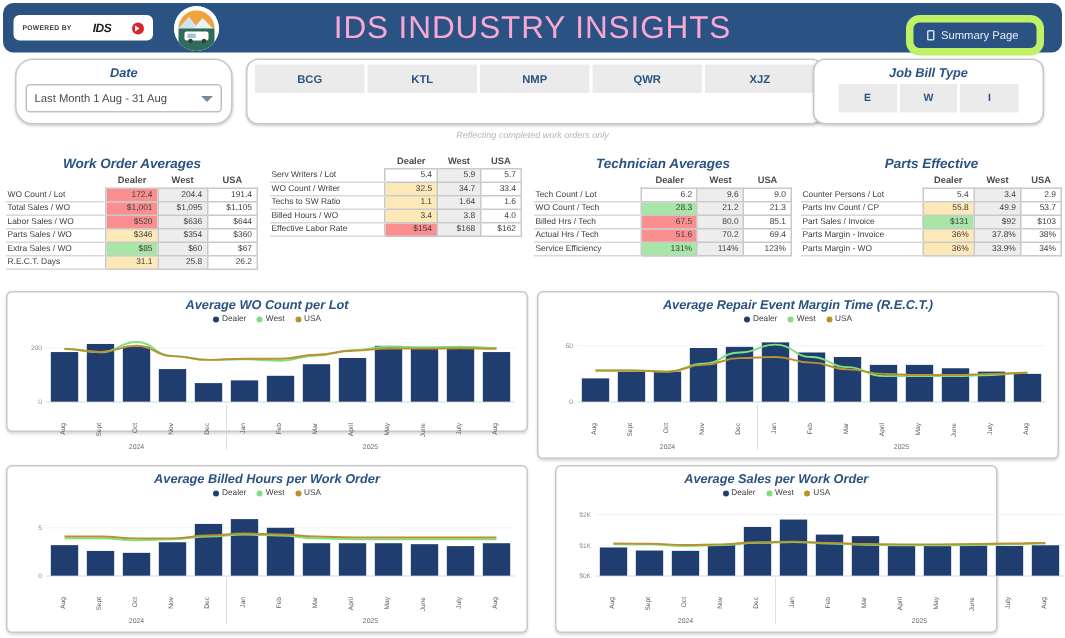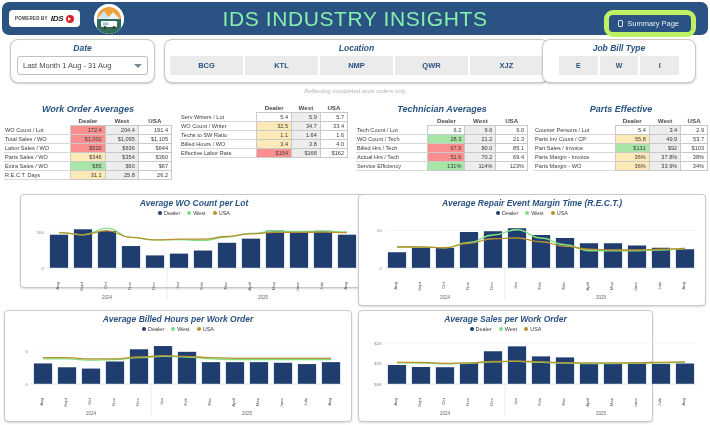--- a/index.html
+++ b/index.html
@@ -12,36 +12,36 @@
   #app { position: relative; width: 710px; height: 425px; background:#fff; }
 
   
   .header {
     position:absolute; left:2px; top:2px; width:706px; height:33px;
     background:#2a5282; border-radius:7px;
     display:flex; align-items:center;
   }
   .powered-badge {
     margin-left:7px; background:#ffffff; border-radius:4px;
-    padding:3px 6px; display:flex; align-items:center; gap:3px;
+    padding:3px 6px; display:flex; align-items:center; gap:14px;
     height:17px;
   }
   .pb-text { font-size:4.5px; font-weight:bold; color:#3a3a3a; letter-spacing:.2px; }
   .pb-ids { font-size:8px; font-weight:bold; color:#1a1a1a; font-style:italic; letter-spacing:-.3px;}
   .pb-dot { width:8px; height:8px; border-radius:50%; background:#d8232a; position:relative;}
   .pb-dot:after{content:"";position:absolute;left:2px;top:2.2px;border-left:3px solid #fff;border-top:2px solid transparent;border-bottom:2px solid transparent;}
 
   .logo-mark {
     margin-left:14px; width:30px; height:30px; border-radius:50%;
     background:#ffffff; overflow:hidden; position:relative;
     display:flex; align-items:center; justify-content:center;
   }
   .header-title {
     position:absolute; left:0; right:0; text-align:center;
-    color:#86efac; font-size:21px; font-weight:400; letter-spacing:.6px;
+    color:#f9a8d4; font-size:21px; font-weight:400; letter-spacing:.6px;
   }
   .summary-btn {
     position:absolute; right:12px; top:8px;
     border:5px solid #bef264; border-radius:9px;
     background:#2a5282; color:#e9eff6;
     font-size:7.5px; padding:4px 12px 4px 9px;
     display:flex; align-items:center; gap:4px;
   }
   .doc-icon { width:5px; height:7px; border:1px solid #cfdcea; border-radius:1px; }
 
@@ -49,21 +49,21 @@
   .filters { position:absolute; left:4px; top:39px; width:702px; height:46px; }
   .fcard {
     position:absolute; top:0; height:44px;
     border:1px solid #c8c8c8; border-radius:8px; background:#ffffff;
     box-shadow:0 1px 2px rgba(0,0,0,.20);
   }
   .fcard-title {
     text-align:center; font-size:8.5px; font-style:italic; font-weight:bold;
     color:#2a5282; padding-top:3px;
   }
-  .date-card { left:6px; width:145px; }
+  .date-card { left:6px; width:145px;border-radius:12px; }
   .date-select {
     margin:3px 6px 0 6px; height:19px; border:1px solid #c0c0c0; border-radius:3px;
     background:#fff; display:flex; align-items:center; justify-content:space-between;
     padding:0 5px;
   }
   .date-value { font-size:7.5px; color:#4a4a4a; }
   .chev { width:0;height:0;border-left:4px solid transparent;border-right:4px solid transparent;border-top:4px solid #7b8a9a; }
 
   .loc-card { left:160px; width:385px; }
   .loc-btns { display:flex; gap:2px; margin:3px 5px 0 5px; }
@@ -118,24 +118,24 @@
   .blk-tech { left:356px; width:172px; }
   .blk-parts{ left:534px; width:174px; }
   .blk-wo  table.kpi, .blk-sw table.kpi { width:100%; }
   .blk-tech table.kpi, .blk-parts table.kpi { width:100%; }
 
   
   .chart-panel {
     position:absolute; border:1px solid #c8c8c8; border-radius:4px;
     background:#ffffff; box-shadow:0 1px 2px rgba(0,0,0,.15);
   }
-  .cp1 { left:20px;   top:194px; width:348px; height:94px; }
+  .cp1 { left:4px;   top:194px; width:348px; height:94px; }
   .cp2 { left:358px; top:194px; width:348px; height:112px; }
   .cp3 { left:4px;   top:310px; width:348px; height:112px; }
-  .cp4 { left:358px; top:310px; width:295px; height:112px; }
+  .cp4 { left:370px; top:310px; width:295px; height:112px; }
   .chart-title {
     text-align:center; font-size:8.5px; font-style:italic; font-weight:bold;
     color:#2a5282; padding-top:3px;
   }
   .legend { display:flex; justify-content:center; gap:7px; margin-top:2px; }
   .legend-item { display:flex; align-items:center; gap:2px; font-size:5.5px; color:#3c3c3c; }
   .lg-dot { width:4px; height:4px; border-radius:50%; }
   .chart-svg { display:block; margin-top:1px; }
   .bar { fill:#1f3d6e; }
   .axis-line { stroke:#d5d5d5; stroke-width:.5; }
@@ -180,21 +180,20 @@
   <div class="filters">
     <div class="fcard date-card">
       <div class="fcard-title">Date</div>
       <div class="date-select">
         <span class="date-value">Last Month  1 Aug - 31 Aug</span>
         <span class="chev"></span>
       </div>
     </div>
 
     <div class="fcard loc-card">
-      <div class="fcard-title">Location</div>
       <div class="loc-btns">
         <div class="loc-btn">BCG</div>
         <div class="loc-btn">KTL</div>
         <div class="loc-btn">NMP</div>
         <div class="loc-btn">QWR</div>
         <div class="loc-btn">XJZ</div>
       </div>
     </div>
 
     <div class="fcard jbt-card">

